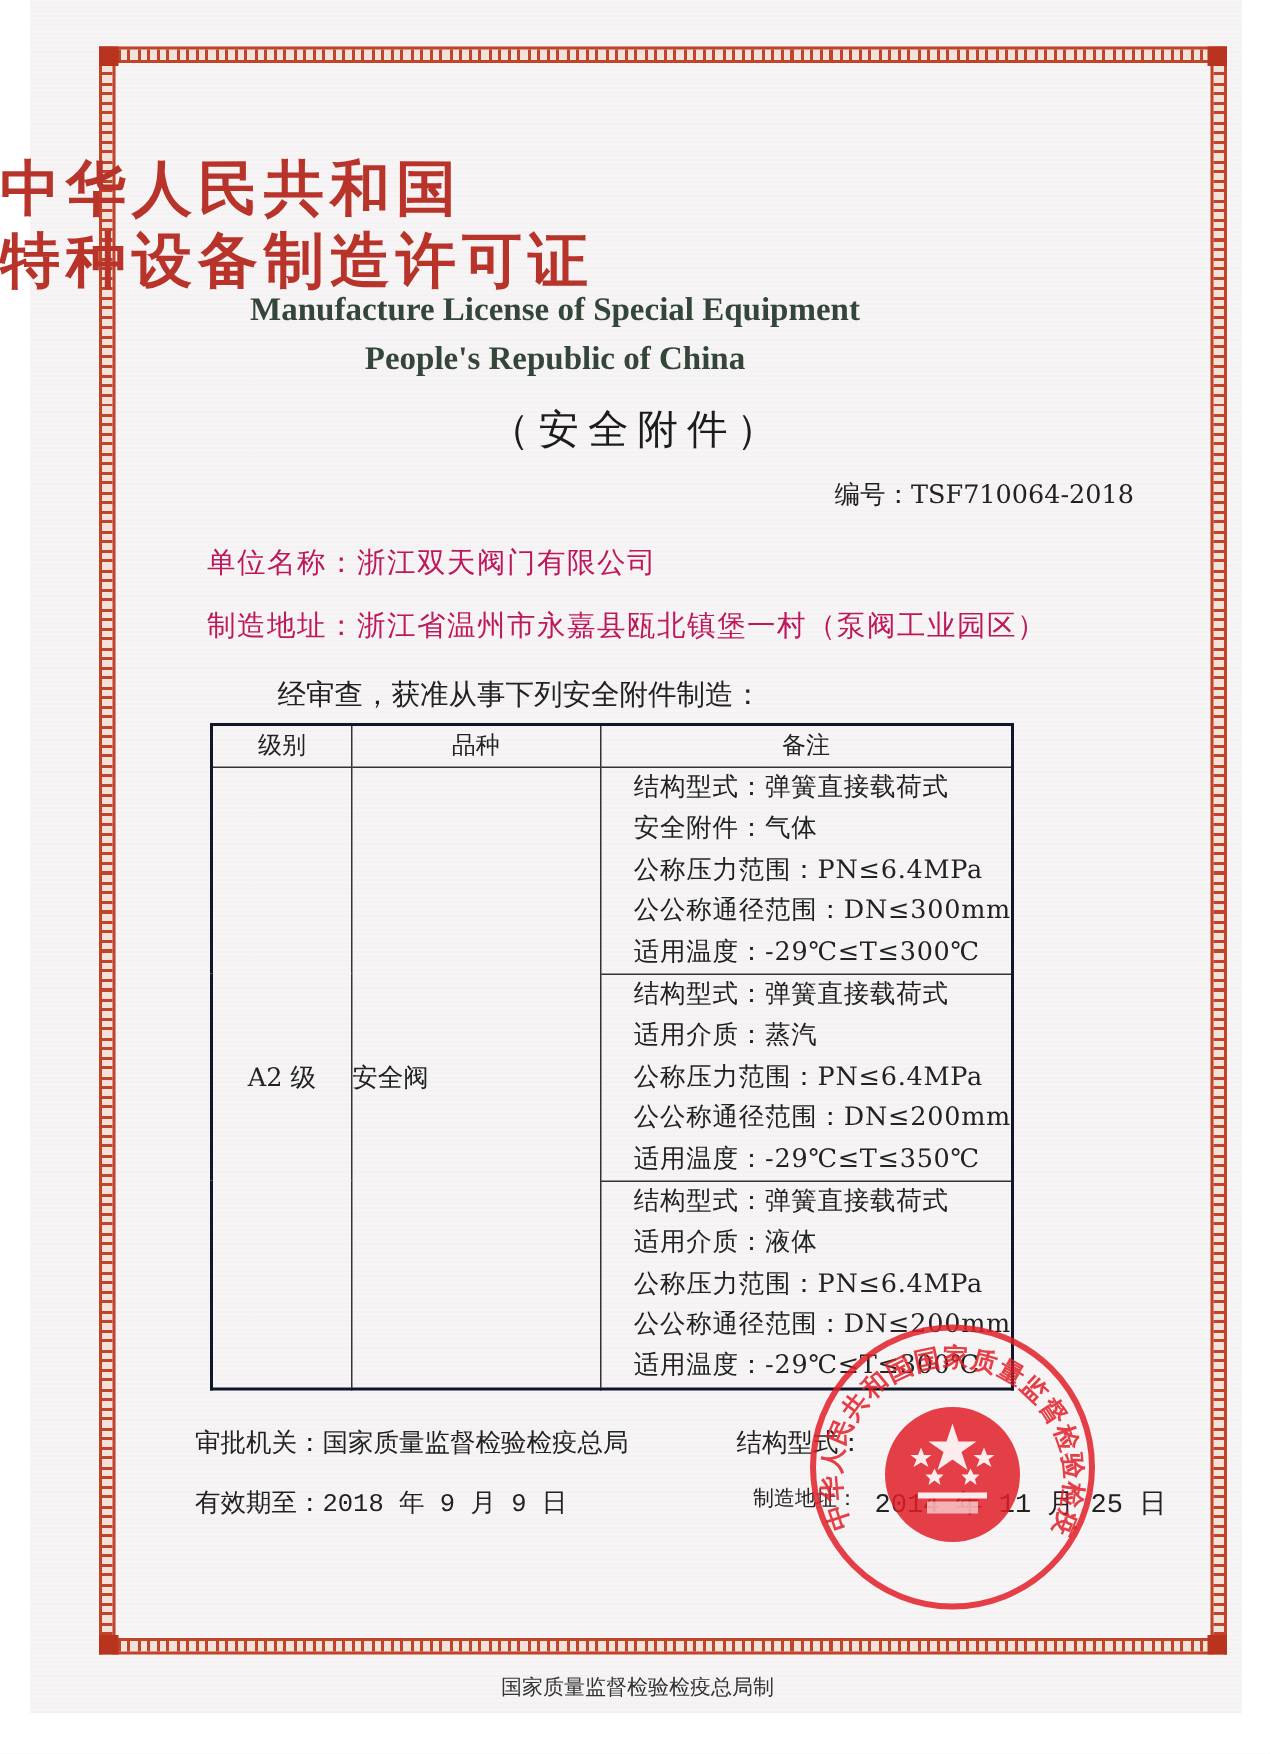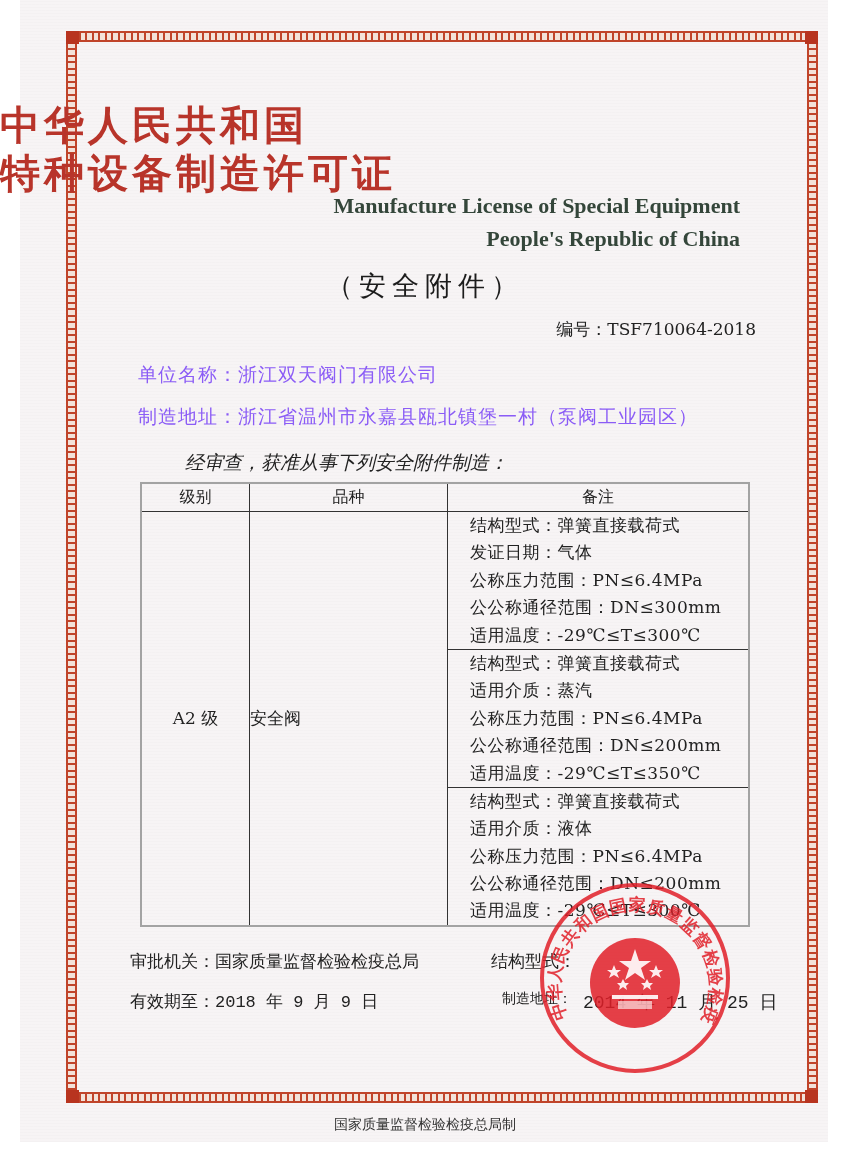--- a/index.html
+++ b/index.html
@@ -44,42 +44,42 @@
   .corner.bl { left:0; bottom:0; } .corner.br { right:0; bottom:0; }
 
   .title-cn {
     position:absolute; left:0; width:850px; text-align:left;
     color:#b8342a; font-family:"DejaVu Sans", sans-serif; font-weight:bold;
     letter-spacing:4px;
   }
   .t1 { top:98px; font-size:40px; }
   .t2 { top:146px; font-size:40px; }
   .title-en {
-    position:absolute; left:0; width:740px; text-align:right;
+    position:absolute; left:0; width:740px; text-align:center;
     color:#34463a; font-family:"Liberation Serif", serif; font-weight:bold; font-size:22px;
   }
   .e1 { top:193px; }
   .e2 { top:226px; }
   .subtitle {
     position:absolute; left:0; width:850px; top:268px; text-align:center;
     font-family:Liberation Sans, sans-serif; font-size:27px; letter-spacing:6px; color:#1c1c1c;
   }
   .cert-no {
     position:absolute; right:94px; top:318px; font-size:17px; color:#222;
   }
   .field {
-    position:absolute; left:138px; font-size:19px; color:#8b5cf6; letter-spacing:1px;
+    position:absolute; left:138px; font-size:19px; color:#be185d; letter-spacing:1px;
   }
   .f1 { top:362px; }
   .f2 { top:404px; }
-  .intro { position:absolute; left:185px; top:450px; font-size:19px; color:#222;font-style:italic; }
+  .intro { position:absolute; left:185px; top:450px; font-size:19px; color:#222; }
 
   table.scope {
-    position:absolute; left:140px; top:482px; width:610px; height:438px;
-    border-collapse:collapse; border:2px solid #a3a3a3;
+    position:absolute; left:140px; top:482px; width:536px; height:438px;
+    border-collapse:collapse; border:2px solid #0f172a;
     font-size:17px; color:#222;
   }
   table.scope th, table.scope td { border:1px solid #333; padding:0; }
   table.scope th { height:27px; font-weight:normal; text-align:center; font-size:16px; }
   .c1 { width:107px; text-align:center; }
   .c2 { width:197px; text-align:left; }
   .c3 { padding-left:8px !important; vertical-align:top; }
   .remark-line { height:27.4px; line-height:27.4px; white-space:nowrap; letter-spacing:0.5px;margin-left:14px; }
 
   .bottom-line {
@@ -141,21 +141,21 @@
       <tr>
     <th class="c1">级别</th>
     <th class="c2">品种</th>
     <th>备注</th>
   </tr>
   <tr>
     <td class="c1" rowspan="3">A2 级</td>
     <td class="c2" rowspan="3">安全阀</td>
     <td class="c3">
       <div class="remark-line">结构型式：弹簧直接载荷式</div>
-      <div class="remark-line">发证日期：气体</div>
+      <div class="remark-line">安全附件：气体</div>
       <div class="remark-line">公称压力范围：PN≤6.4MPa</div>
       <div class="remark-line">公公称通径范围：DN≤300mm</div>
       <div class="remark-line">适用温度：-29℃≤T≤300℃</div>
     </td>
   </tr>
   <tr>
     <td class="c3">
       <div class="remark-line">结构型式：弹簧直接载荷式</div>
       <div class="remark-line">适用介质：蒸汽</div>
       <div class="remark-line">公称压力范围：PN≤6.4MPa</div>

